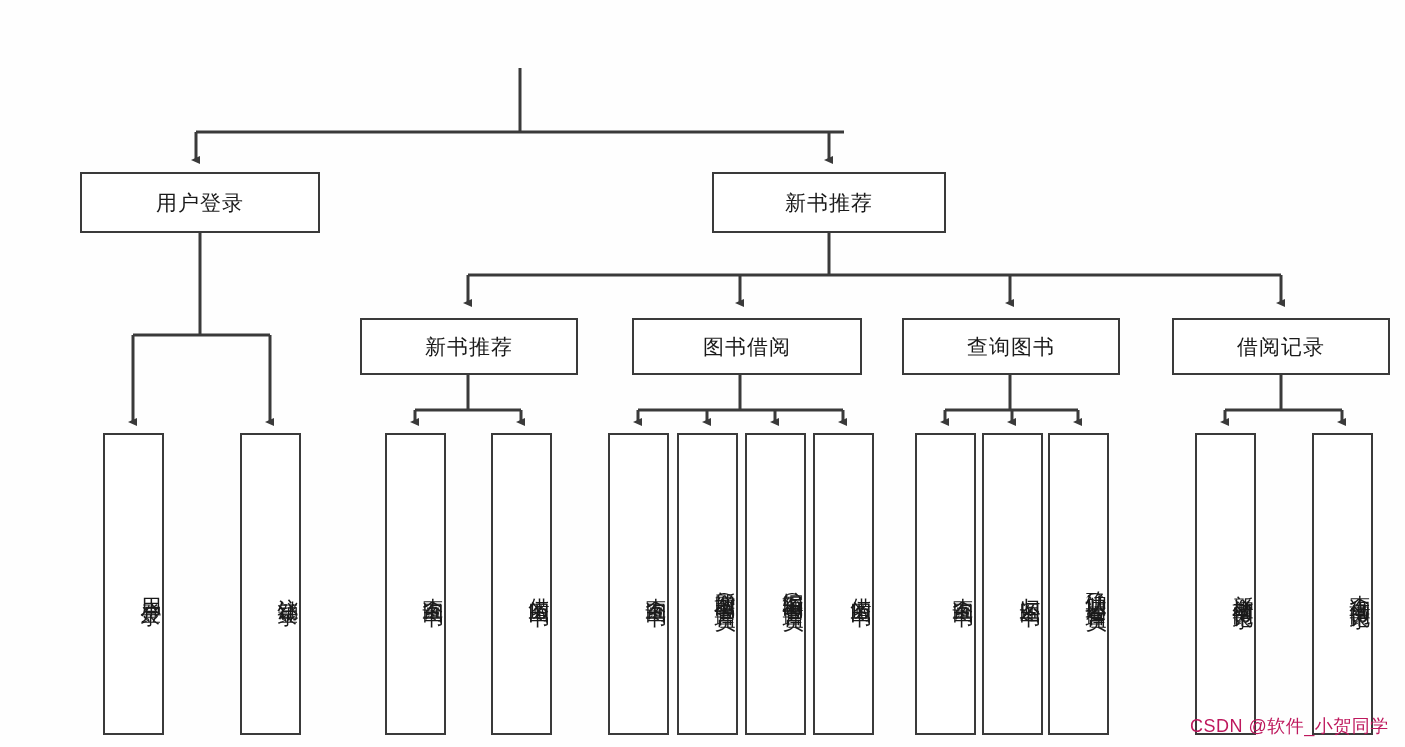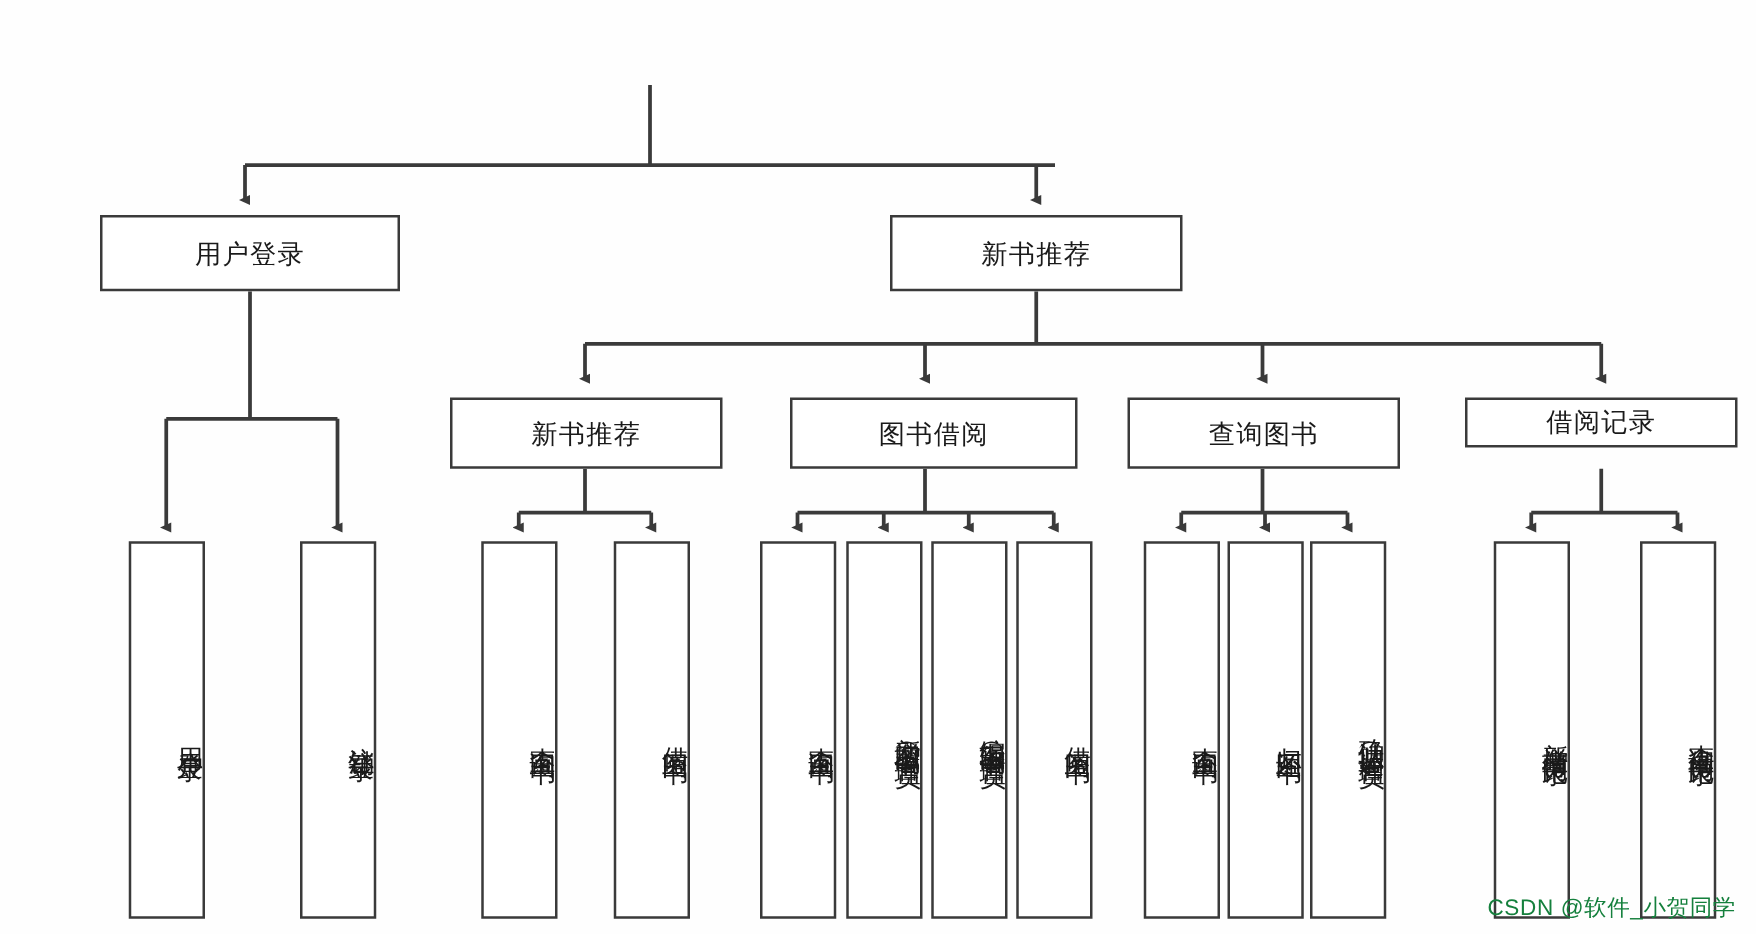--- a/index.html
+++ b/index.html
@@ -52,21 +52,21 @@
     top: 0;
     width: 1405px;
     height: 747px;
     pointer-events: none;
   }
   .watermark {
     position: absolute;
     left: 1190px;
     top: 714px;
     font-size: 18px;
-    color: #15803d;
+    color: #be185d;
     letter-spacing: 0.5px;
     white-space: nowrap;
   }
 </style>
 </head>
 <body>
 
 <div id="canvas">
 
   <svg class="edges" viewBox="0 0 1405 747">
@@ -133,21 +133,21 @@
   </div>
 
   <div class="node horiz" style="left:632px; top:318px; width:230px; height:57px;">
     <span>图书借阅</span>
   </div>
 
   <div class="node horiz" style="left:902px; top:318px; width:218px; height:57px;">
     <span>查询图书</span>
   </div>
 
-  <div class="node horiz" style="left:1172px; top:318px; width:218px; height:40px;">
+  <div class="node horiz" style="left:1172px; top:318px; width:218px; height:57px;">
     <span>借阅记录</span>
   </div>
 
   <div class="node vert" style="left:103px; top:433px; width:61px; height:302px;">
     <span>用户登录</span>
   </div>
 
   <div class="node vert" style="left:240px; top:433px; width:61px; height:302px;">
     <span>注销登录</span>
   </div>

